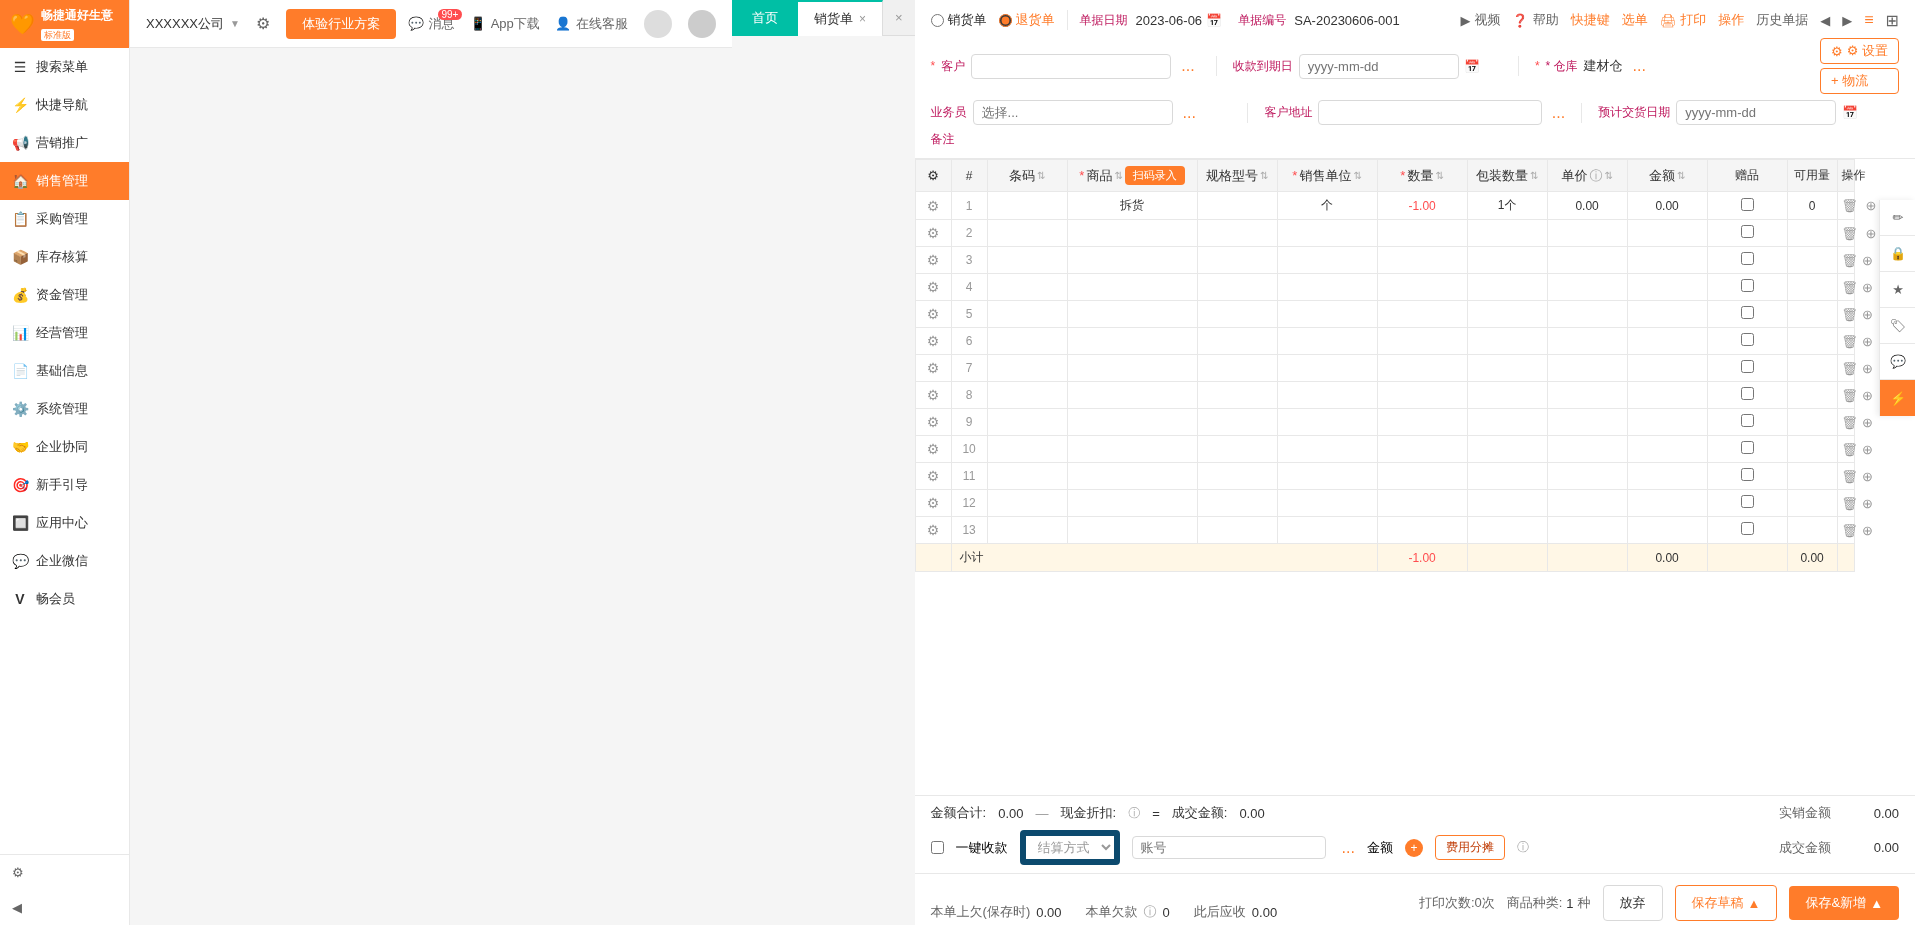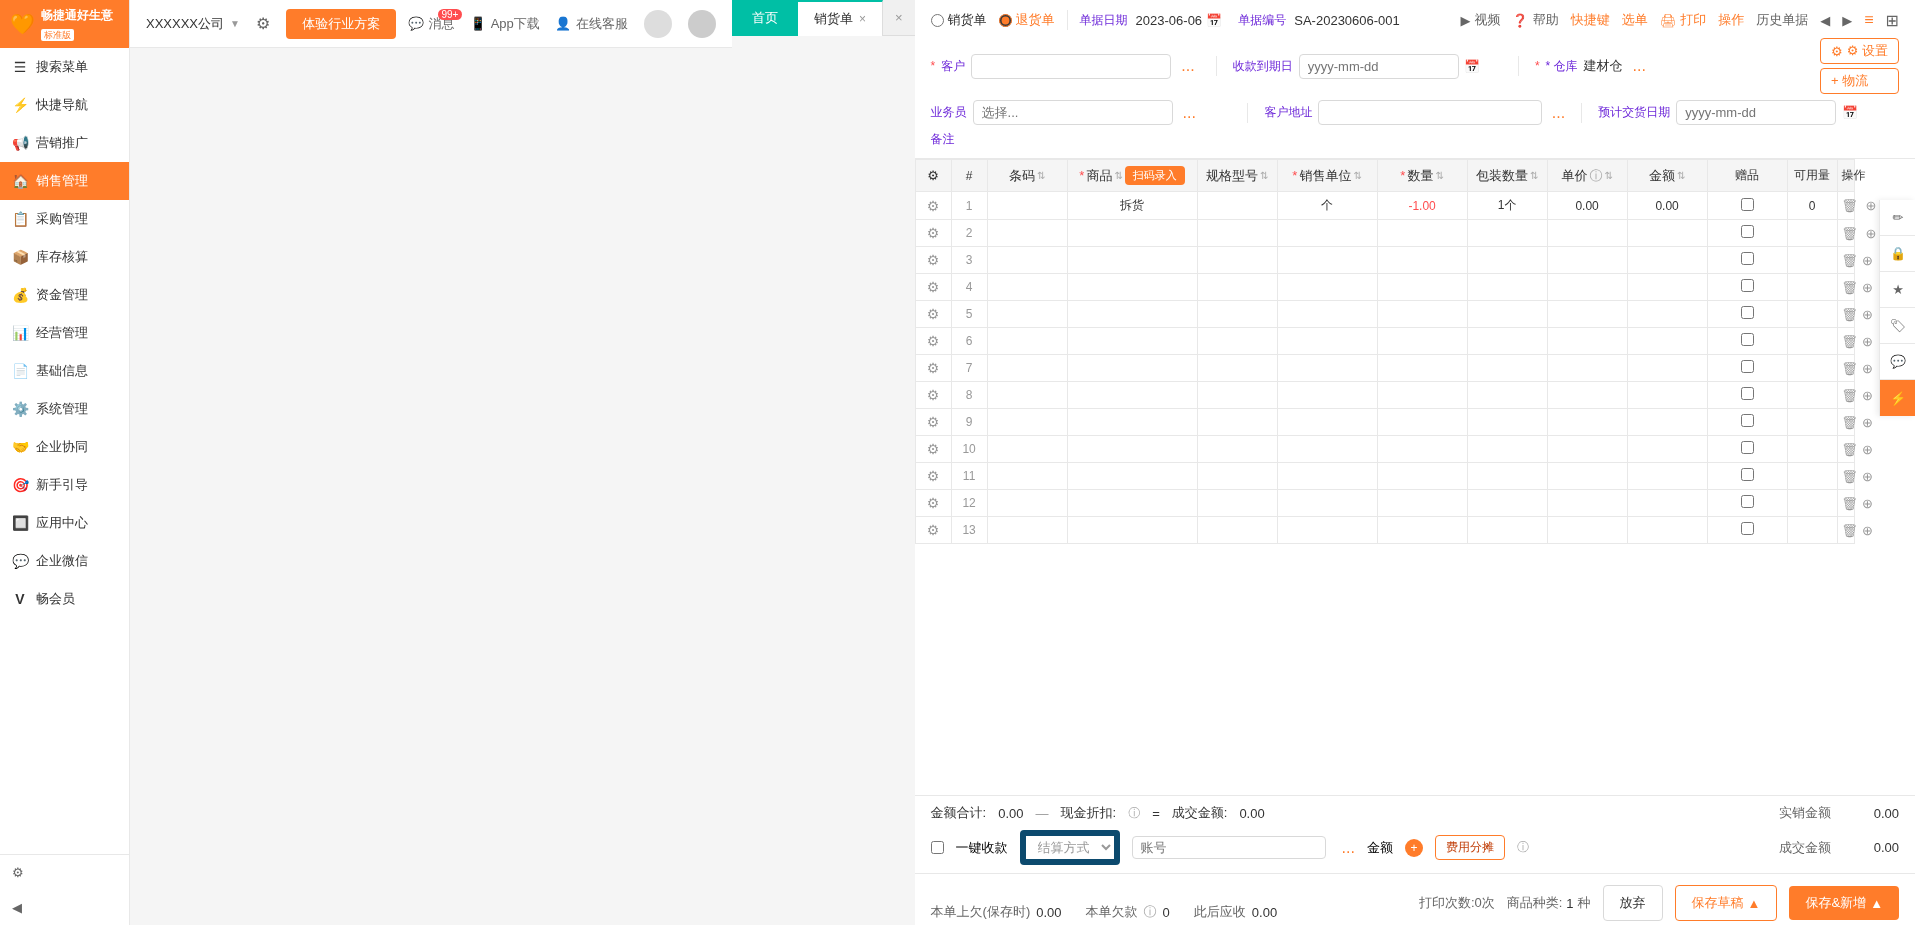--- a/index.html
+++ b/index.html
@@ -36,21 +36,21 @@
     .tab-close { font-size: 12px; color: #999; cursor: pointer; }
     .tab-home { background: #00bfa5; color: #fff; height: 36px; padding: 0 20px; display: flex; align-items: center; cursor: pointer; }
     .tab-close-all { margin-left: auto; padding: 0 12px; cursor: pointer; color: #999; }
 
     
     .content { flex: 1; background: #fff; overflow: hidden; display: flex; flex-direction: column; }
     .radio-group { display: flex; align-items: center; gap: 12px; }
     .radio-label { display: flex; align-items: center; gap: 4px; cursor: pointer; color: #333; }
     .radio-label input[type=radio] { accent-color: #ff7c2a; }
     .radio-label.active-radio { color: #ff7c2a; }
-    .form-label-plain { color: #6d28d9; font-size: 12px; }
+    .form-label-plain { color: #be185d; font-size: 12px; }
     .form-value { color: #333; font-size: 13px; }
     .form-input { border: 1px solid #d9d9d9; border-radius: 4px; padding: 4px 8px; min-width: 120px; color: #333; background: #fff; }
     .form-input-placeholder { border: 1px solid #d9d9d9; border-radius: 4px; padding: 4px 8px; min-width: 120px; color: #bbb; background: #fff; }
     .dotdot { color: #ff7c2a; cursor: pointer; font-size: 16px; margin-left: 4px; }
     .action-btn { display: flex; align-items: center; gap: 4px; color: #666; cursor: pointer; font-size: 12px; }
     .action-btn-highlight { color: #ff7c2a; }
 
     
     .table-area { flex: 1; overflow: auto; }
     table { width: 100%; border-collapse: collapse; table-layout: fixed; }
@@ -607,20 +607,31 @@
               <td></td>
               <td></td>
               <td></td>
               <td></td>
               <td></td>
               <td><input type="checkbox" style=""></td>
               <td></td>
               <td><span style="cursor:pointer;color:#999;margin-right:4px;">🗑</span><span style="cursor:pointer;color:#999;">⊕</span></td>
             </tr>
 
+          <tr class="subtotal-row">
+            <td></td>
+            <td colspan="5" style="text-align:left; padding-left:8px; font-weight:500;">小计</td>
+            <td class="td-red">-1.00</td>
+            <td></td>
+            <td></td>
+            <td>0.00</td>
+            <td></td>
+            <td>0.00</td>
+            <td></td>
+          </tr>
         </tbody>
       </table>
     </div>
 
     <div class="footer">
       <div class="footer-row1">
         <span>金额合计:</span>
         <span style="color:#333;font-weight:500;">0.00</span>
         <span class="footer-dash">—</span>
         <span>现金折扣:</span>

